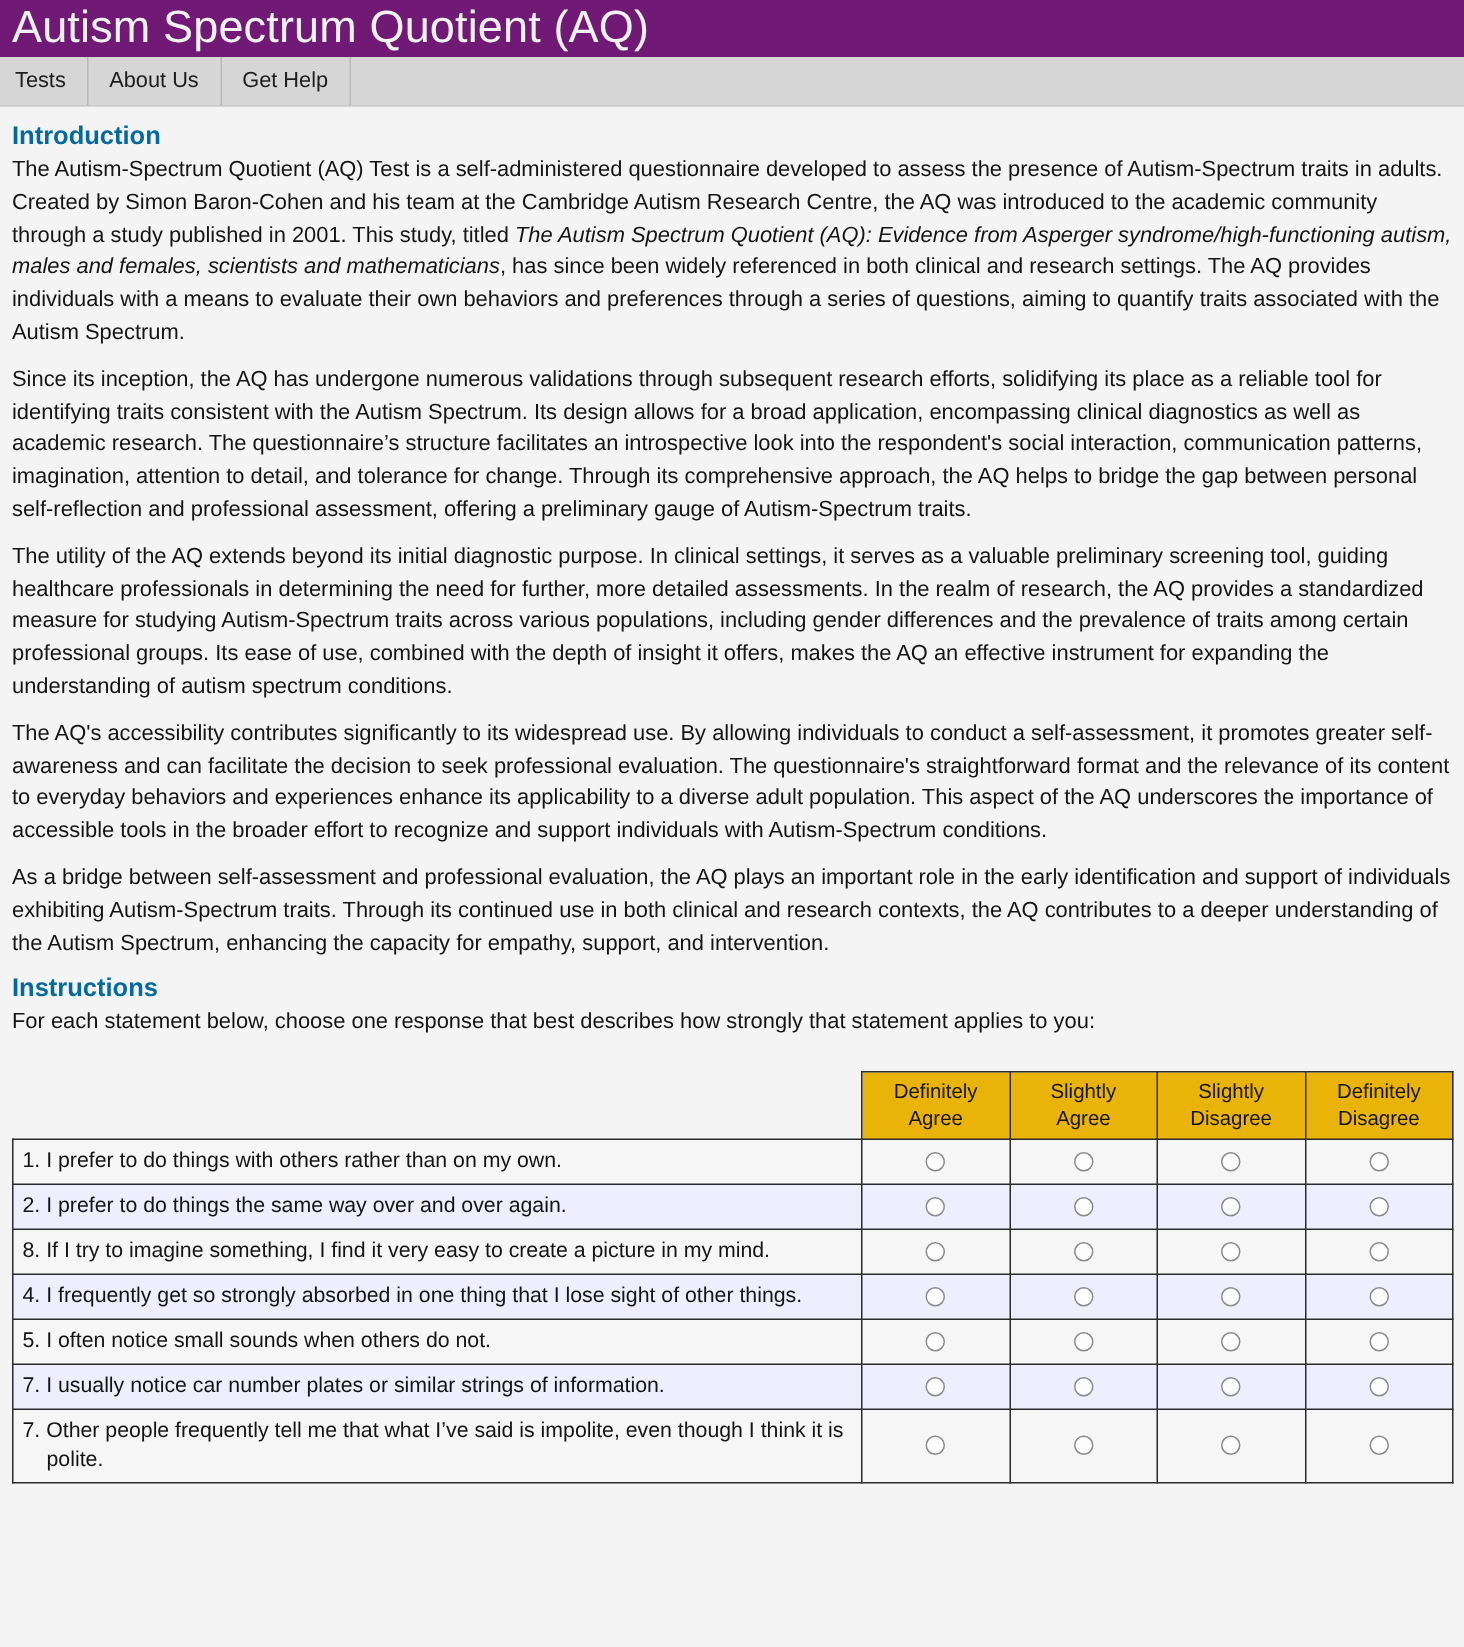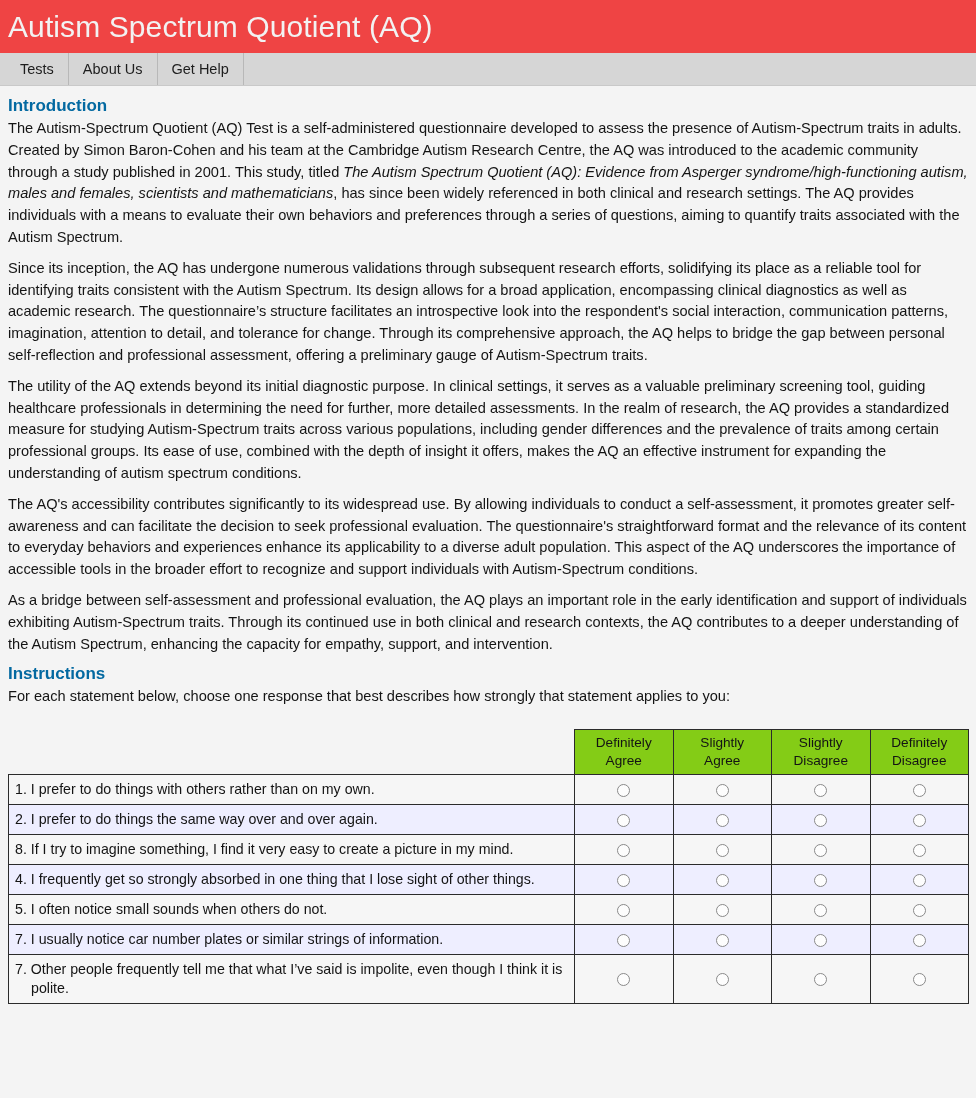--- a/index.html
+++ b/index.html
@@ -8,22 +8,22 @@
     padding: 0;
     width: 976px;
     background: #f4f4f4;
     font-family: "Liberation Sans", sans-serif;
     color: #1a1a1a;
   }
   body { overflow: hidden; height: 1098px; }
 
   
   .titlebar {
-    background: #ef4444;
-    height: 53px;
+    background: #701a75;
+    height: 38px;
     display: flex;
     align-items: center;
     padding: 0 0 0 8px;
   }
   .titlebar h1 {
     margin: 0;
     font-size: 30px;
     font-weight: 400;
     color: #f2f2f2;
     letter-spacing: 0.1px;
@@ -41,21 +41,21 @@
   .nav-item {
     display: flex;
     align-items: center;
     padding: 0 14px;
     font-size: 14.5px;
     color: #1d1d1d;
     border-right: 1px solid #b8b8b8;
     cursor: pointer;
     white-space: nowrap;
   }
-  .nav-item:first-child { padding-left: 20px; }
+  .nav-item:first-child { padding-left: 10px; }
   .nav-spacer { flex: 1; }
 
   
   .content { padding: 8px 8px 0 8px; }
 
   h2.section {
     font-size: 17px;
     font-weight: bold;
     margin: 2px 0 2px 0;
     color: #0369a1;
@@ -81,21 +81,21 @@
   table.aq {
     border-collapse: collapse;
     width: 960px;
     table-layout: fixed;
     margin-top: 2px;
   }
   table.aq col.statement { width: 566px; }
   table.aq col.opt { width: 98.5px; }
 
   table.aq th {
-    background: #84cc16;
+    background: #eab308;
     border: 1px solid #2b2b2b;
     font-size: 13.6px;
     font-weight: 400;
     line-height: 18px;
     padding: 4px 2px;
     text-align: center;
     color: #141414;
     vertical-align: middle;
   }
   table.aq th.blank {

